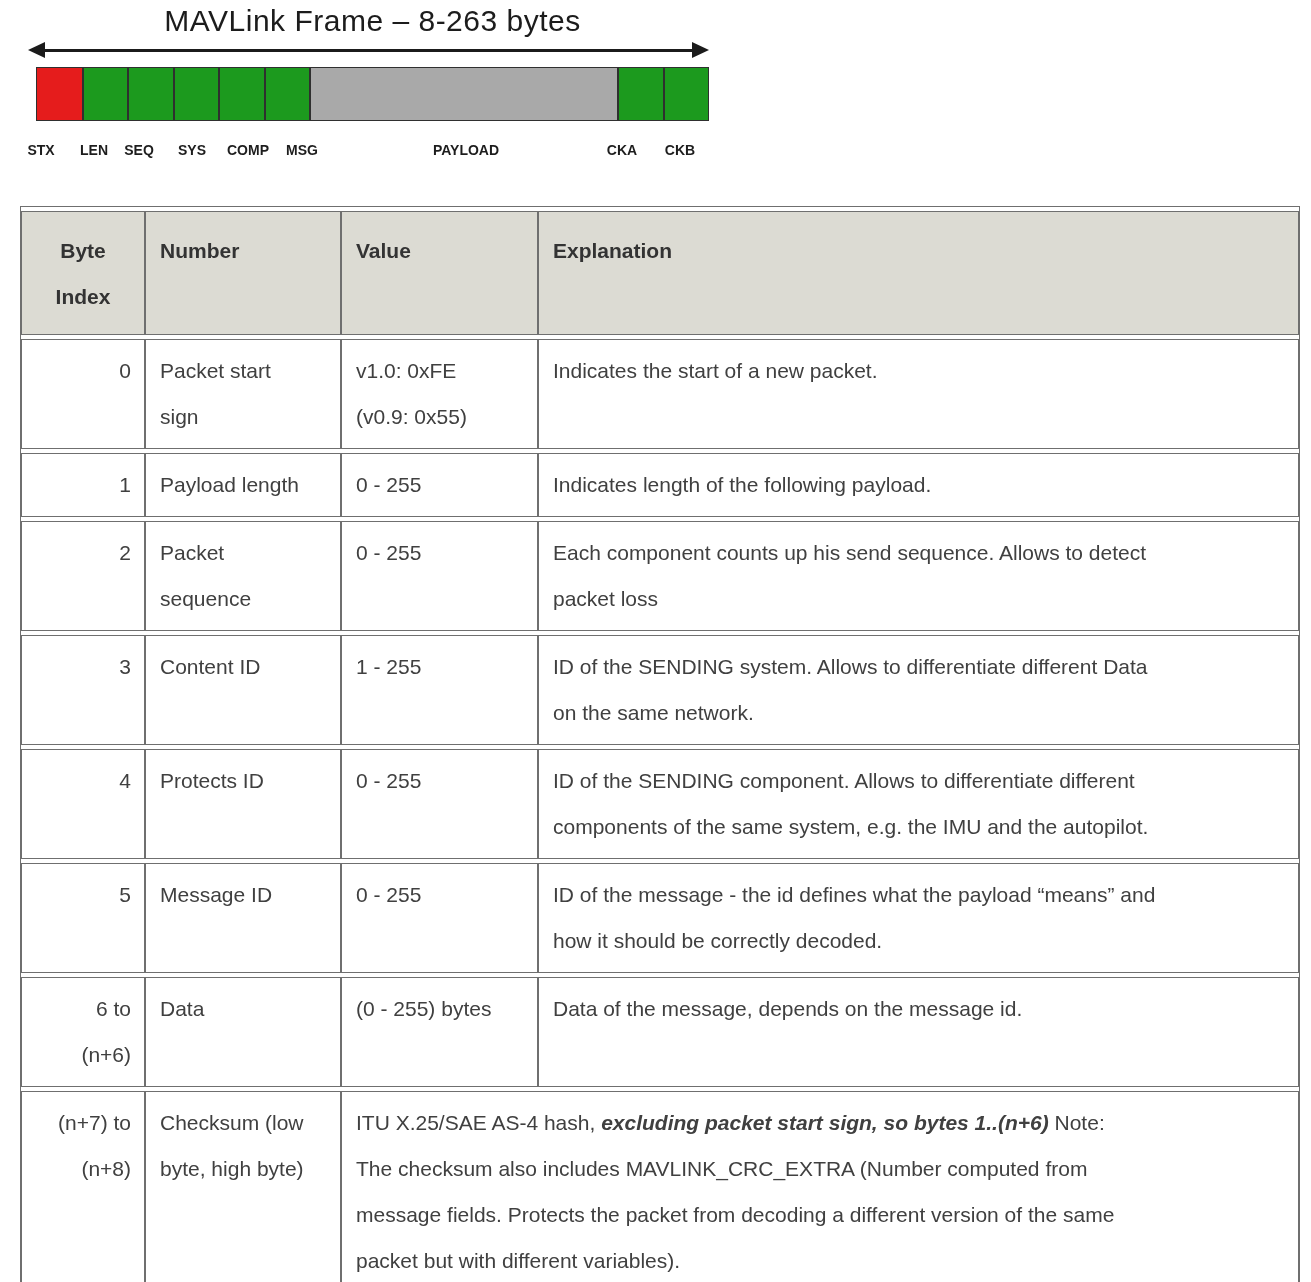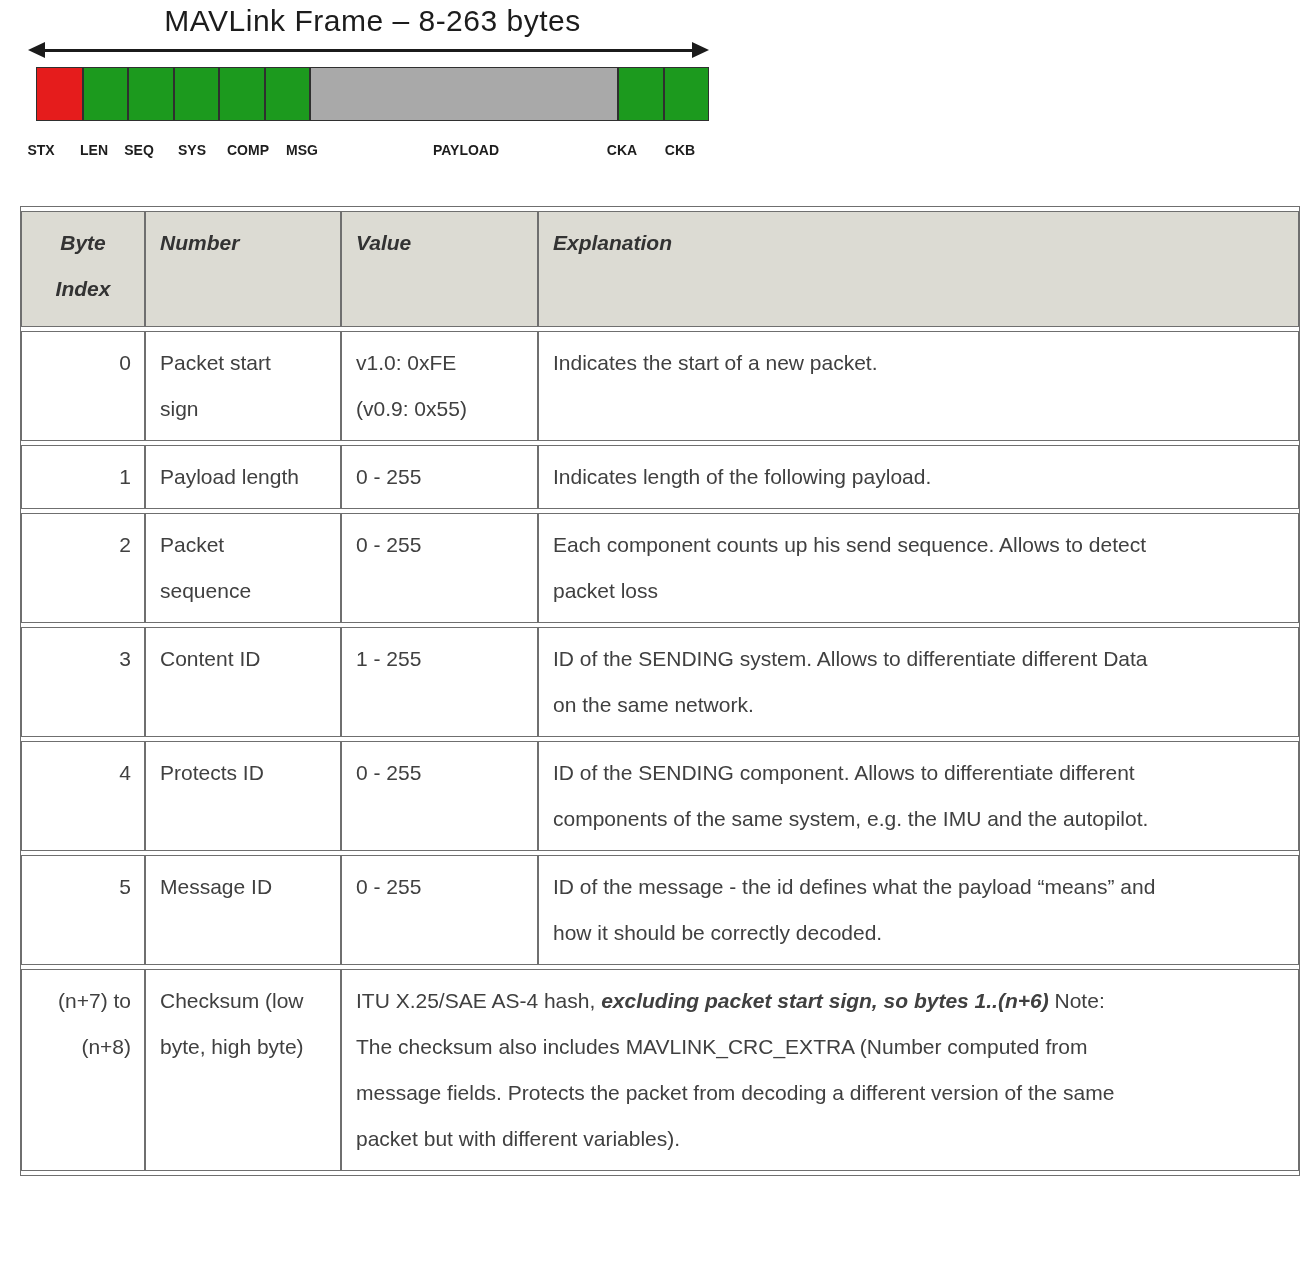--- a/index.html
+++ b/index.html
@@ -49,21 +49,21 @@
     font-size:21px;color:#404040;
   }
   .byte-table th,.byte-table td{
     border:1px solid #6f6f6f;
     vertical-align:top;line-height:46px;
     padding:8px 14px;white-space:pre-line;
     overflow:hidden;
   }
   .byte-table th{
     background:#dcdbd3;color:#333333;font-weight:bold;
-    text-align:left;padding-top:8px;padding-bottom:14px;font-style:italic;
+    text-align:left;padding-top:16px;padding-bottom:14px;
   }
   th.h-index{text-align:center;}
   th.h-value{text-align:left;}
   td.cell-index{text-align:right;padding-right:13px;}
   .b{font-weight:bold;font-style:italic;}
 </style>
 </head>
 <body>
 
 <div>
@@ -155,20 +155,27 @@
 components of the same system, e.g. the IMU and the autopilot.</td>
       </tr>
       <tr>
         <td class="cell-index">5</td>
         <td>Message ID</td>
         <td>0 - 255</td>
         <td>ID of the message - the id defines what the payload “means” and
 how it should be correctly decoded.</td>
       </tr>
       <tr>
+        <td class="cell-index">6 to
+(n+6)</td>
+        <td>Data</td>
+        <td>(0 - 255) bytes</td>
+        <td>Data of the message, depends on the message id.</td>
+      </tr>
+      <tr>
         <td class="cell-index">(n+7) to
 (n+8)</td>
         <td>Checksum (low
 byte, high byte)</td>
         <td colspan="2"><span>ITU X.25/SAE AS-4 hash, </span><span class="b">excluding packet start sign, so bytes 1..(n+6)</span><span> Note:
 The checksum also includes MAVLINK_CRC_EXTRA (Number computed from
 message fields. Protects the packet from decoding a different version of the same
 packet but with different variables).</span></td>
       </tr>
     </tbody>

